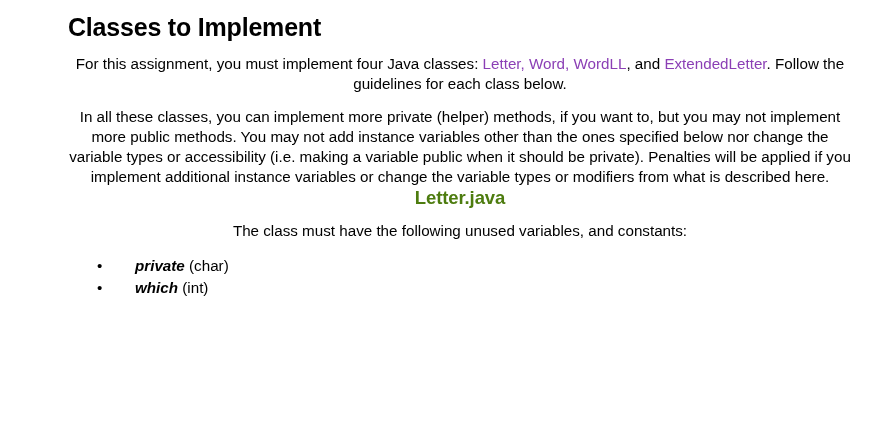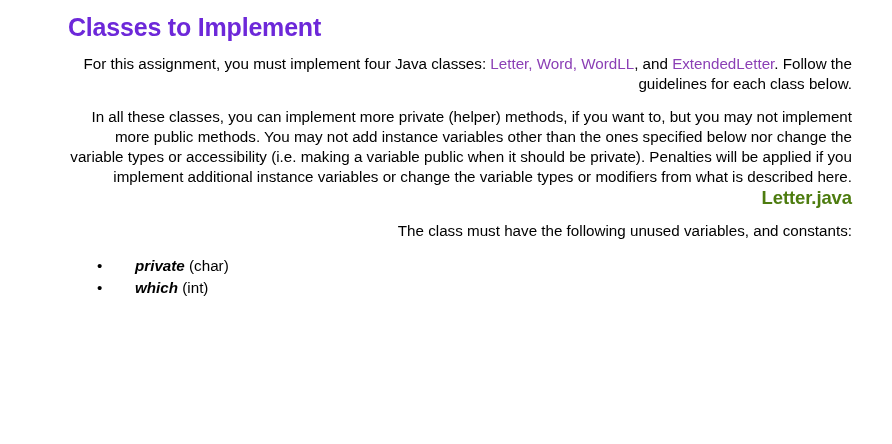--- a/index.html
+++ b/index.html
@@ -25,30 +25,30 @@
     padding: 0 40px 0 68px;
   }
 
   .doc-heading {
     font-size: 25px;
     font-weight: bold;
     line-height: 30px;
     letter-spacing: -0.2px;
     margin: 0;
     padding-top: 12px;
-    color: #6d28d9;
+    color: #000000;
   }
 
   .para {
     font-size: 15.2px;
     line-height: 20.3px;
     margin: 0;
     padding-top: 12px;
     color: #000000;
-    text-align: right;
+    text-align: center;
     max-width: 786px;
   }
 
   .classlink {
     color: #8b3fb5;
   }
 
   .filename-heading {
     color: #4d7c0f;
     font-weight: bold;

